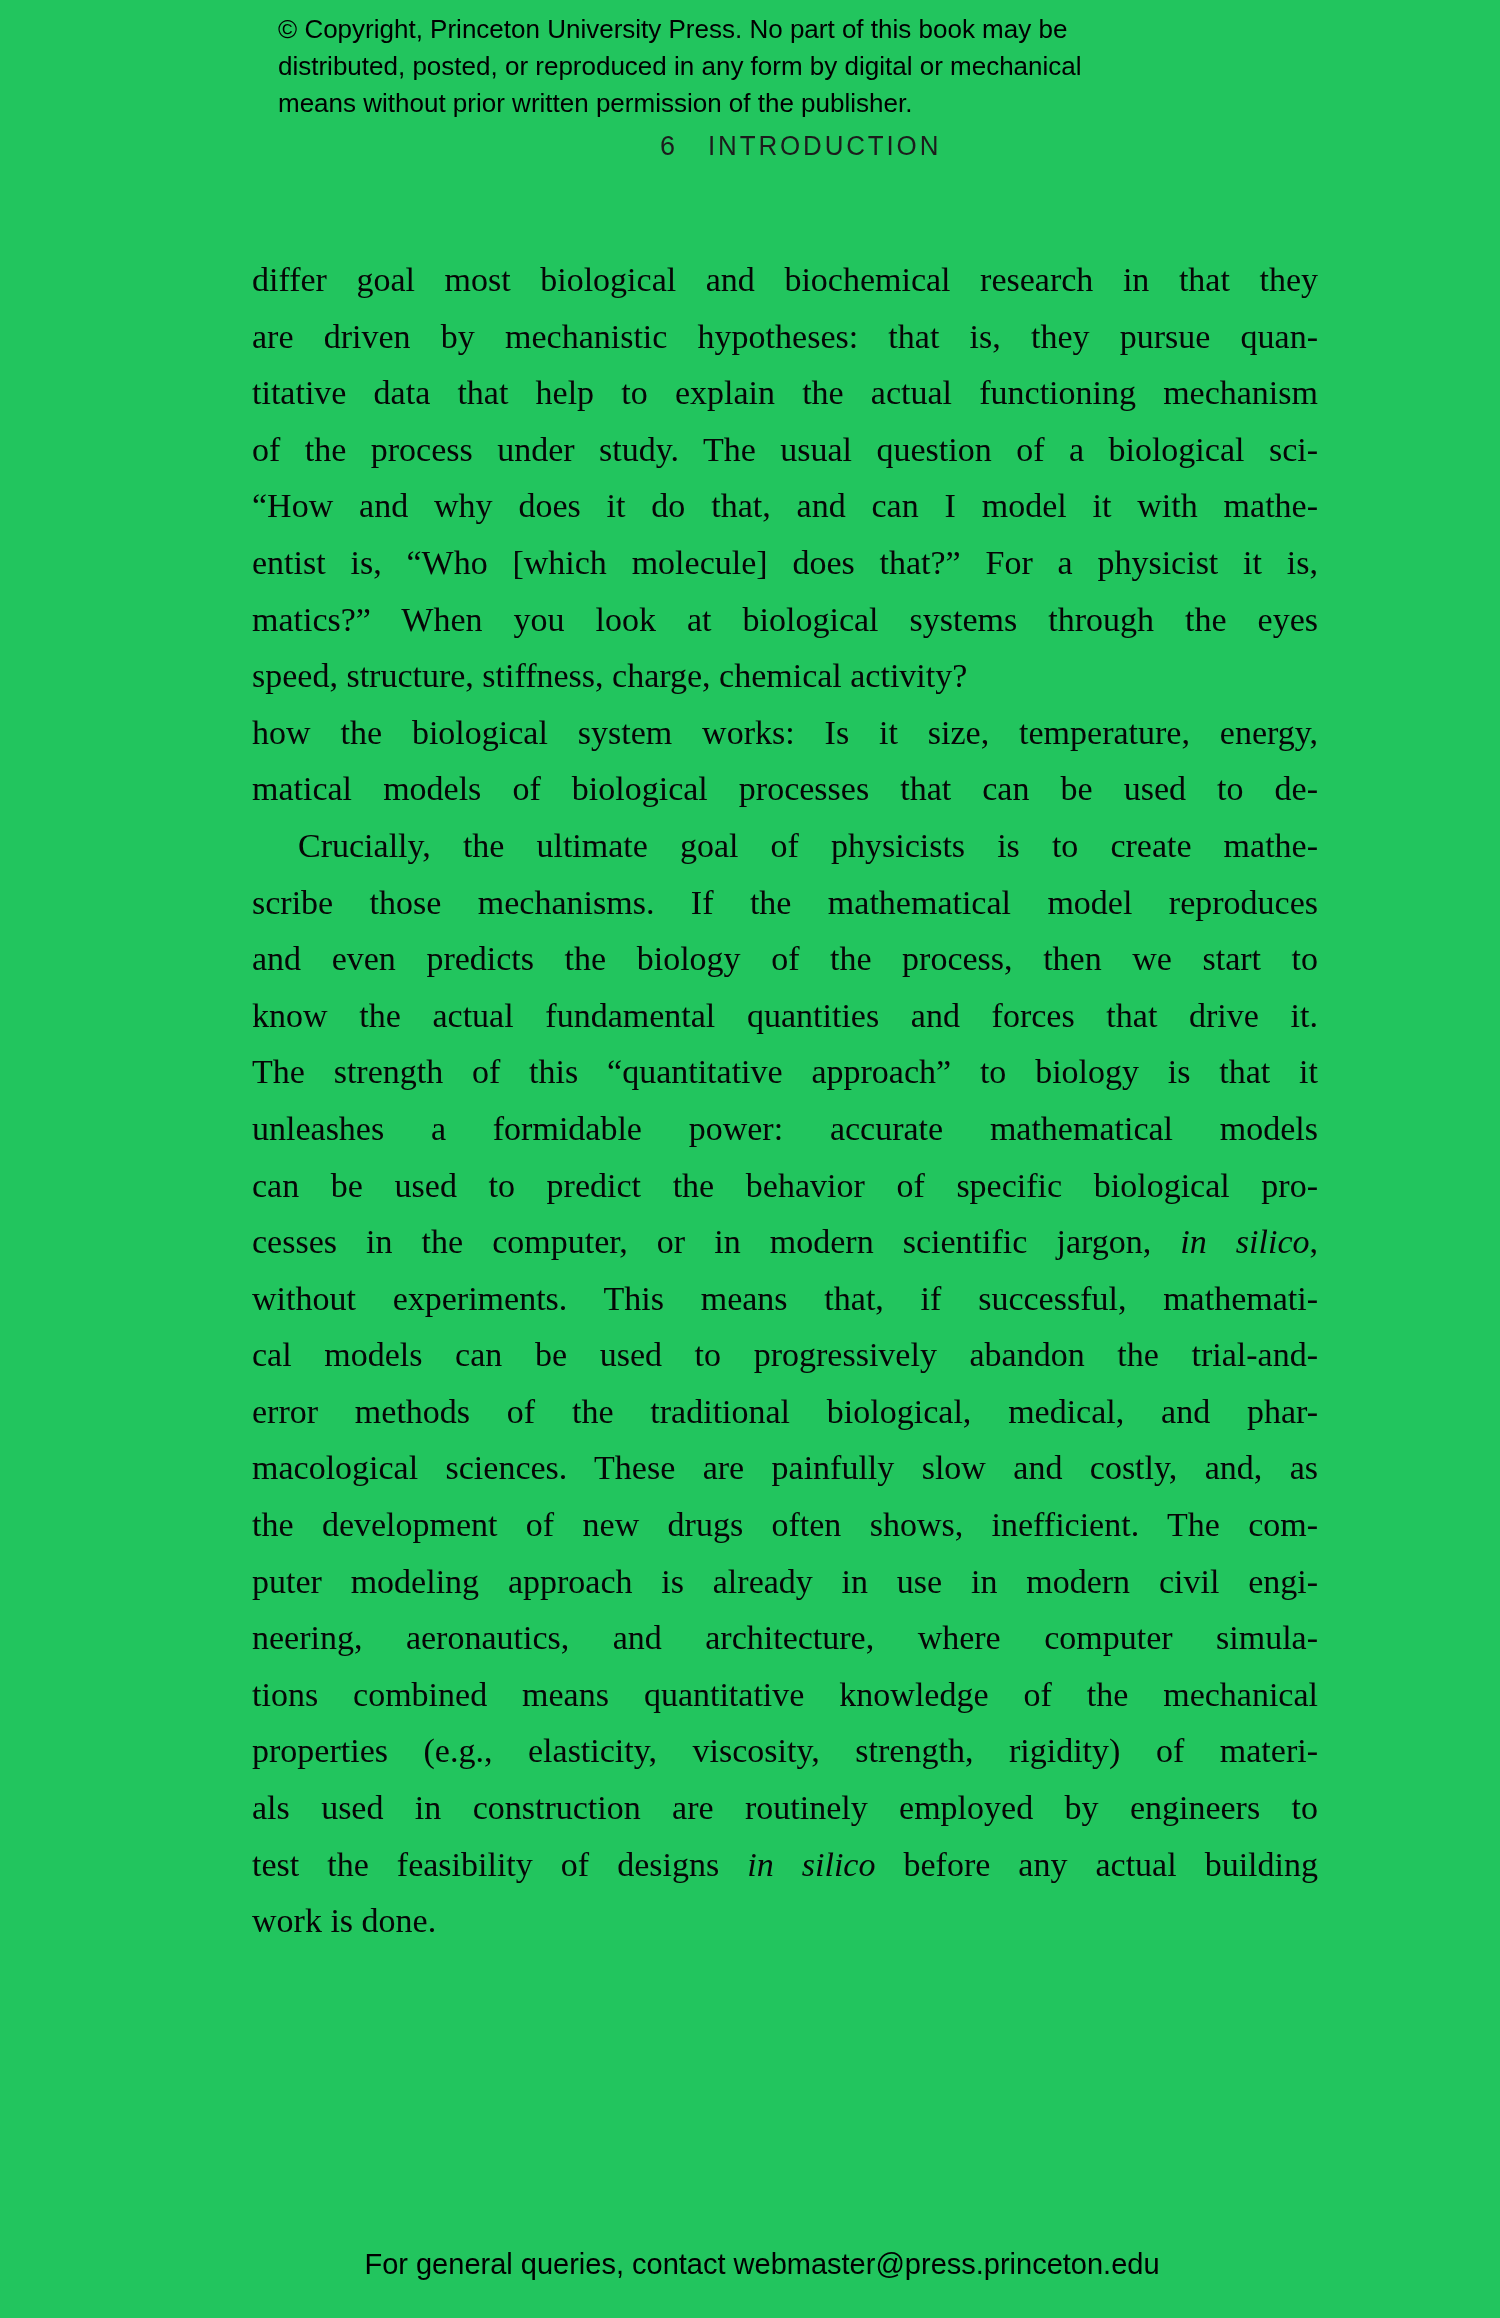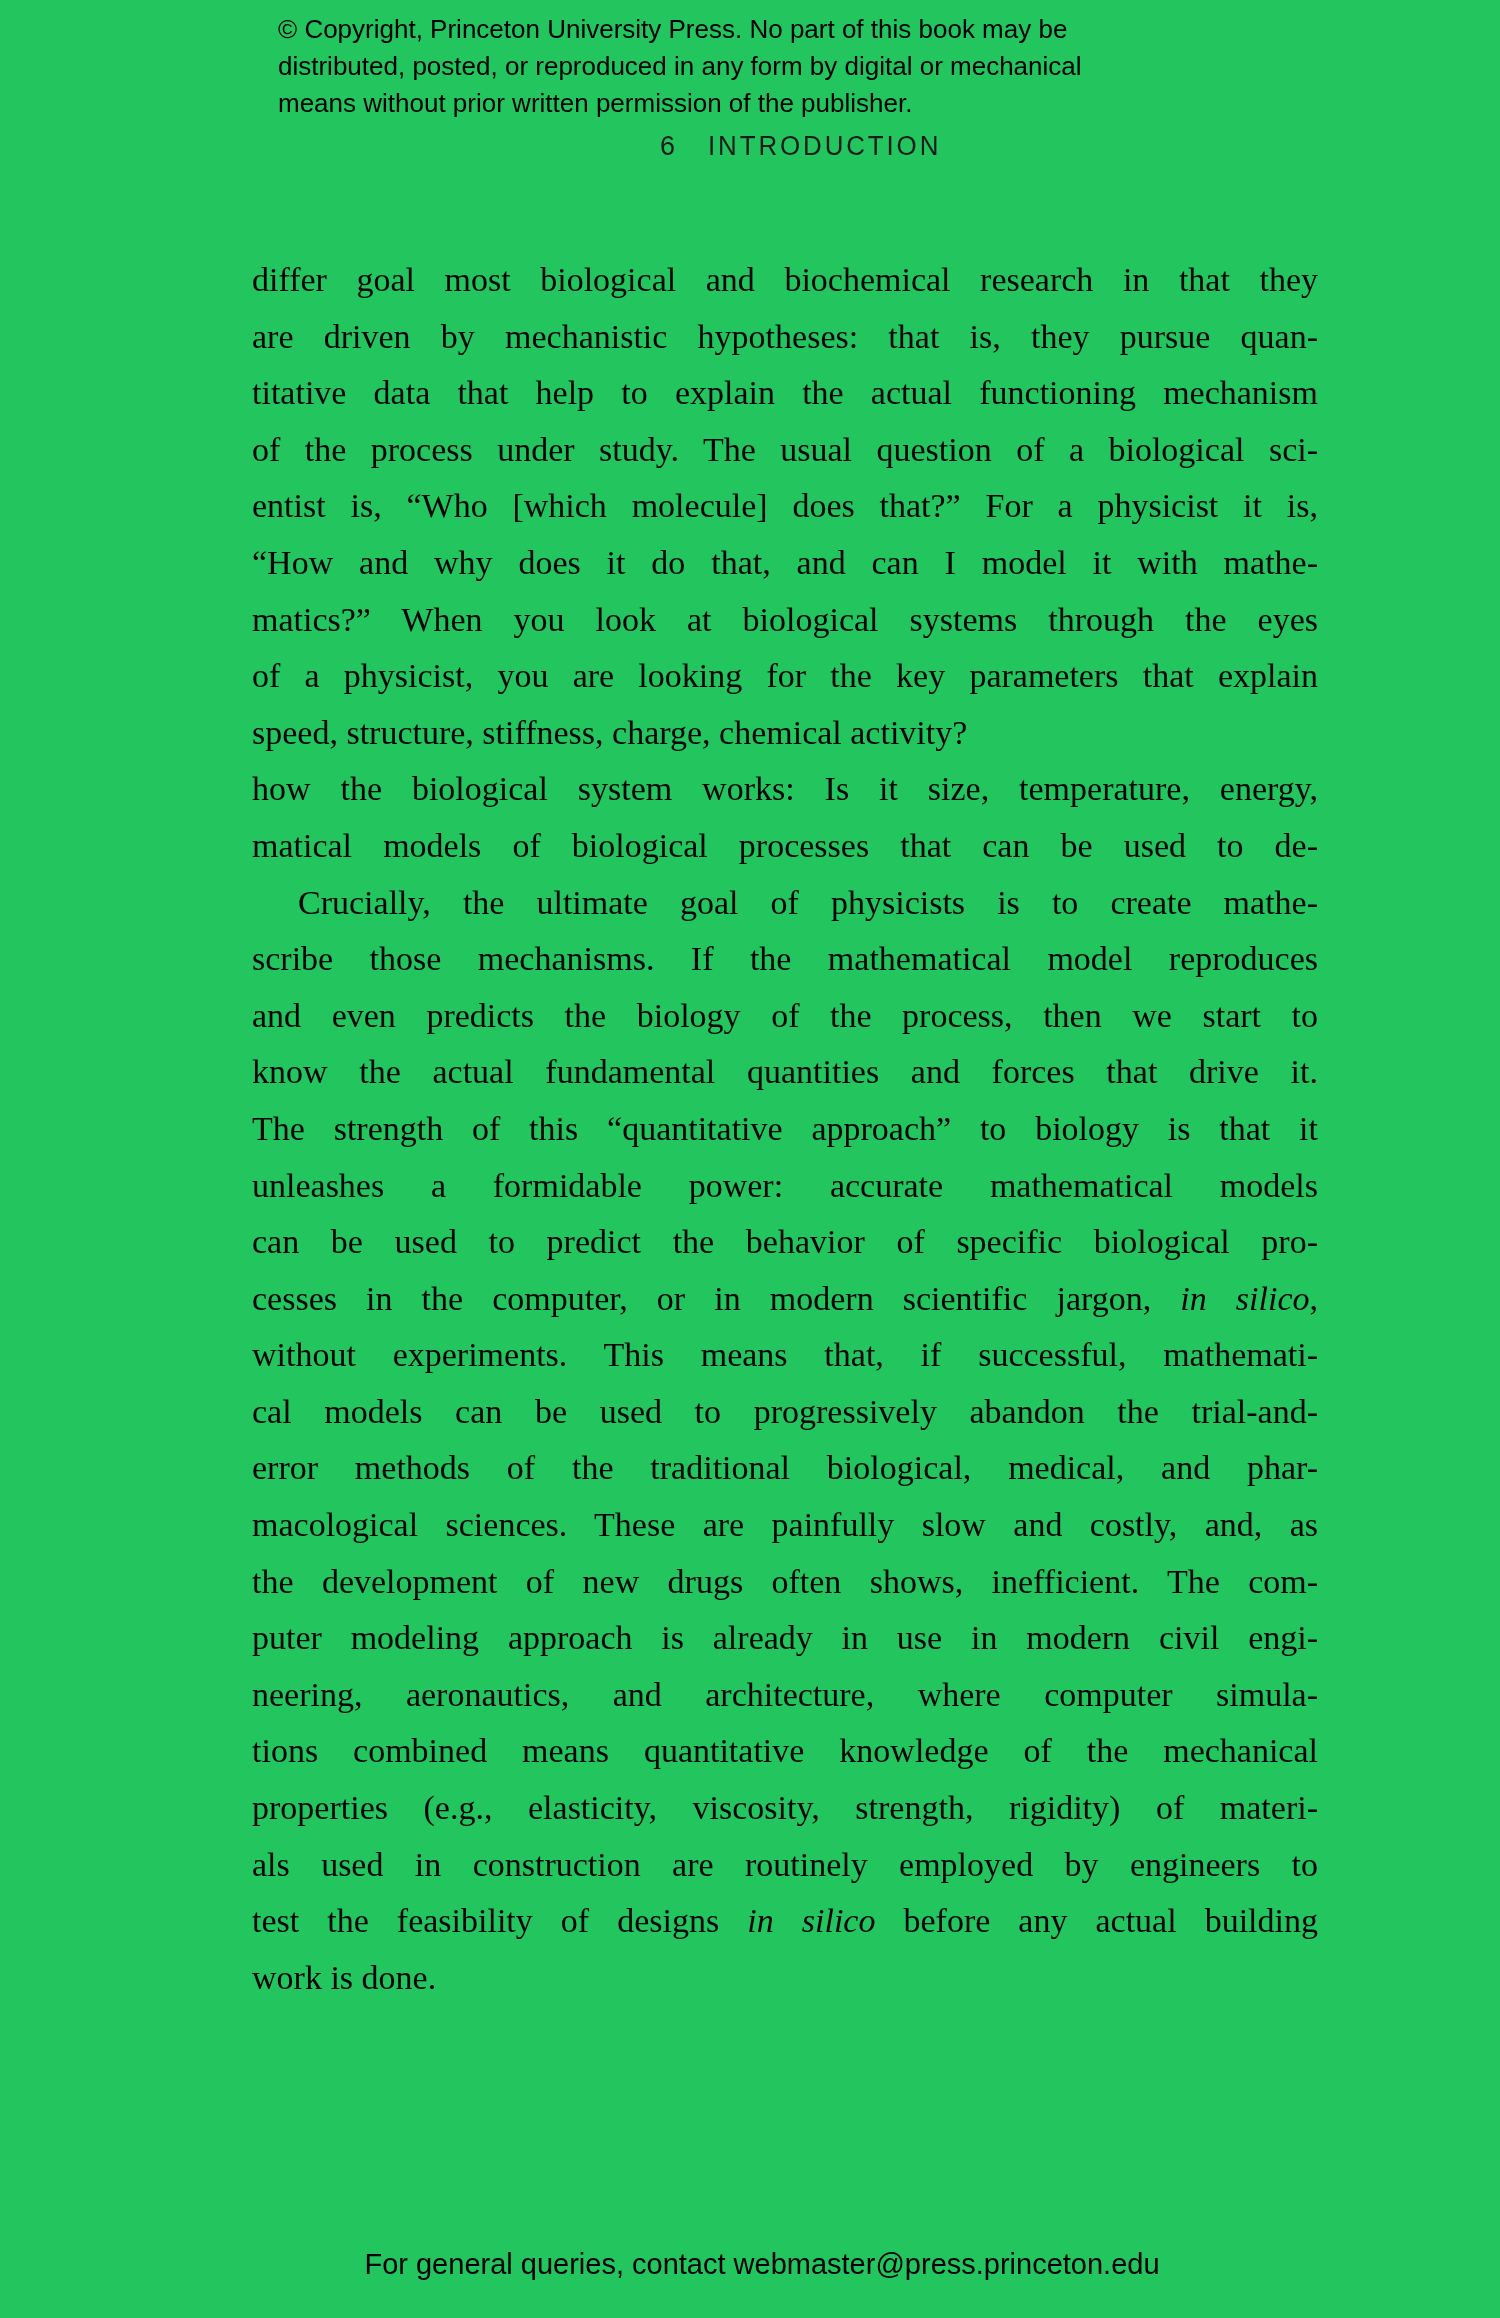--- a/index.html
+++ b/index.html
@@ -89,24 +89,23 @@
     <span class="rh-num">6</span>
     <span class="rh-title">INTRODUCTION</span>
   </div>
 
   <div class="body-text">
       <div class="paragraph">
         <div class="line">differ goal most biological and biochemical research in that they</div>
         <div class="line">are driven by mechanistic hypotheses: that is, they pursue quan-</div>
         <div class="line">titative data that help to explain the actual functioning mechanism</div>
         <div class="line">of the process under study. The usual question of a biological sci-</div>
+        <div class="line">“How and why does it do that, and can I model it with mathe-</div>
         <div class="line">entist is, “Who [which molecule] does that?” For a physicist it is,</div>
-        <div class="line">“How and why does it do that, and can I model it with mathe-</div>
         <div class="line">matics?” When you look at biological systems through the eyes</div>
-        <div class="line">of a physicist, you are looking for the key parameters that explain</div>
         <div class="line last">speed, structure, stiffness, charge, chemical activity?</div>
         <div class="line">how the biological system works: Is it size, temperature, energy,</div>
       </div>
       <div class="paragraph">
         <div class="line">matical models of biological processes that can be used to de-</div>
         <div class="line indent">Crucially, the ultimate goal of physicists is to create mathe-</div>
         <div class="line">scribe those mechanisms. If the mathematical model reproduces</div>
         <div class="line">and even predicts the biology of the process, then we start to</div>
         <div class="line">know the actual fundamental quantities and forces that drive it.</div>
         <div class="line">The strength of this “quantitative approach” to biology is that it</div>

